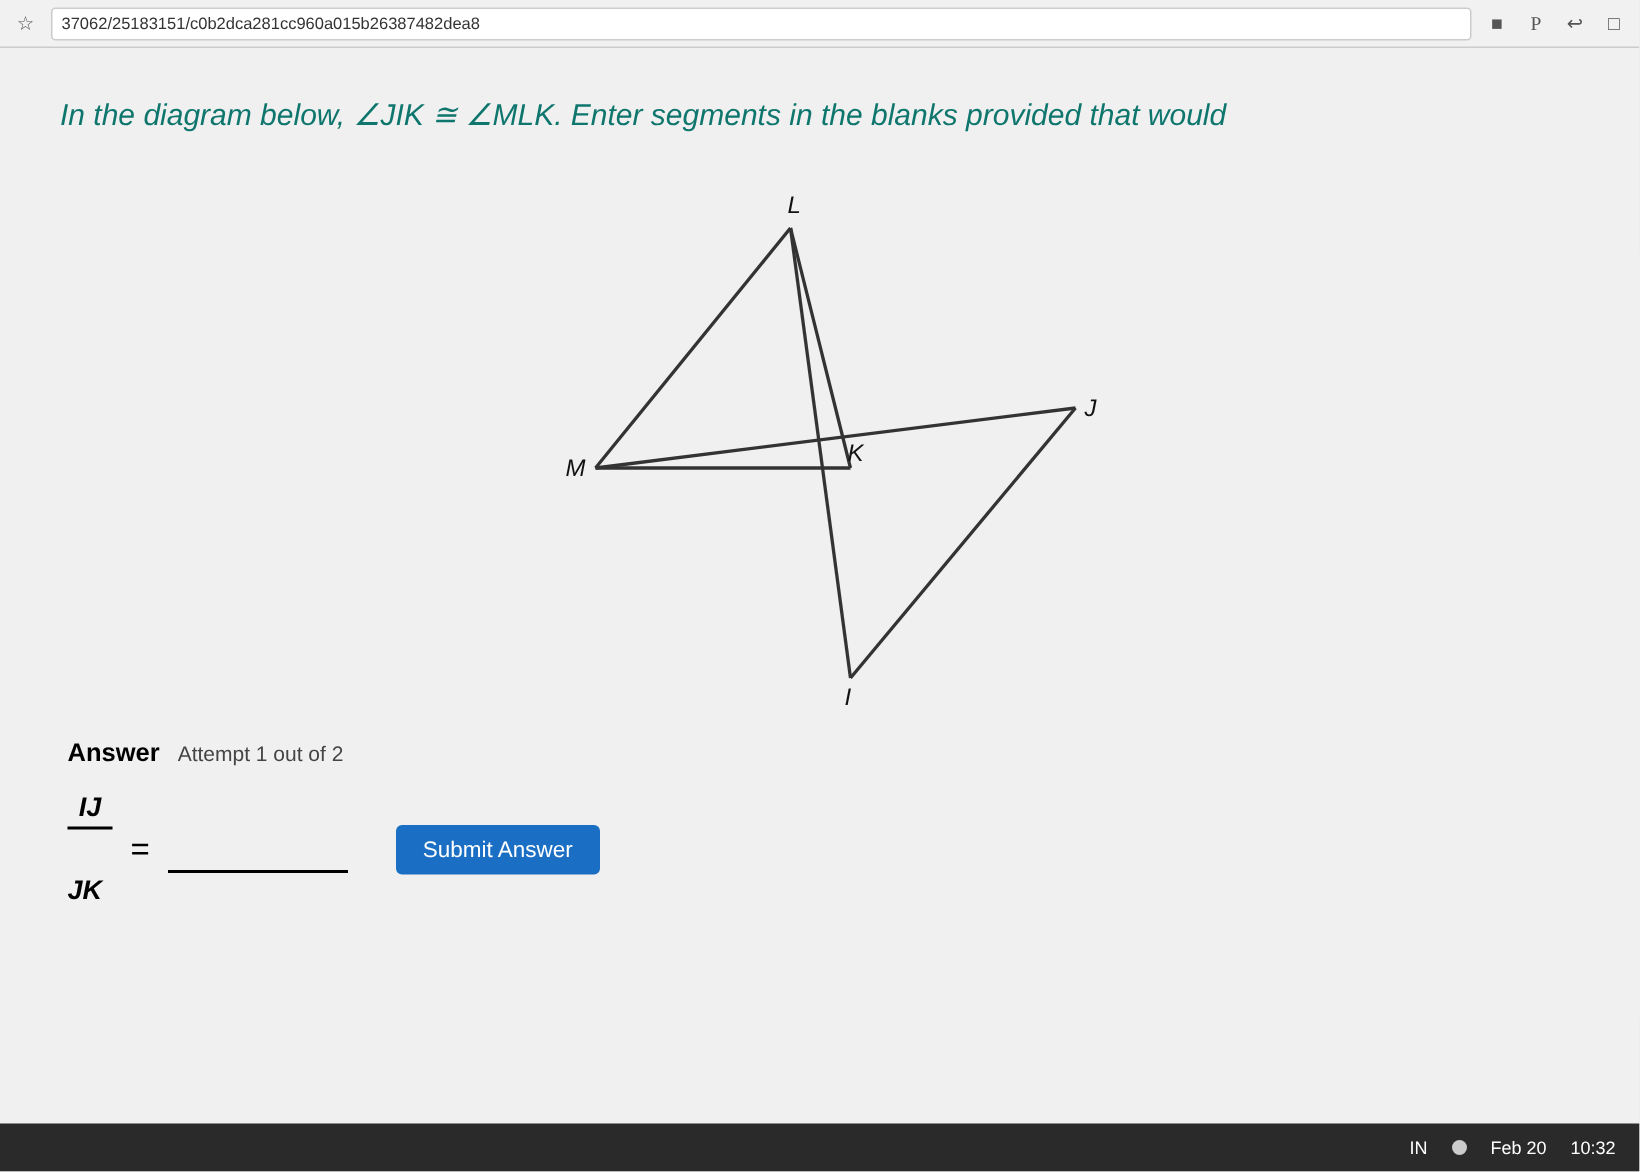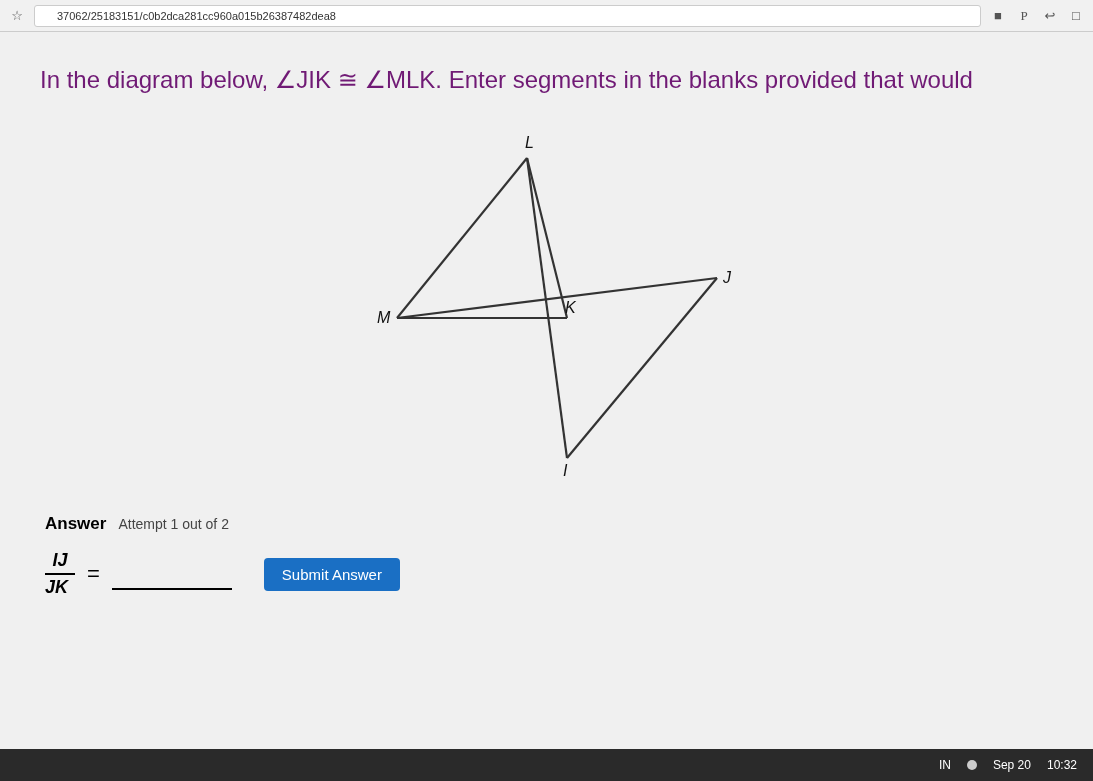--- a/index.html
+++ b/index.html
@@ -26,21 +26,21 @@
     .url-bar {
       flex: 1;
       height: 22px;
       background: #fff;
       border: 1px solid #ccc;
       border-radius: 3px;
       font-size: 11px;
       color: #333;
       display: flex;
       align-items: center;
-      padding: 0 22px;
+      padding: 0 6px;
       font-family: Arial, sans-serif;
     }
     .browser-icon {
       width: 18px;
       height: 18px;
       display: flex;
       align-items: center;
       justify-content: center;
       font-size: 13px;
       color: #555;
@@ -50,40 +50,41 @@
     
     .main-content {
       background: #f0f0f0;
       padding: 30px 40px 20px 40px;
       width: 100%;
       height: calc(781px - 32px - 32px);
       position: relative;
     }
 
     .problem-text {
-      font-size: 24px;
-      color: #701a75;
+      font-size: 20px;
+      color: #0f766e;
       line-height: 1.5;
       margin-bottom: 20px;
       font-family: Arial, sans-serif;
+      font-style: italic;
     }
 
     
     .diagram-container {
       display: flex;
       justify-content: center;
       align-items: center;
       margin: 0 auto;
       width: 500px;
       height: 380px;
     }
 
     
     .answer-section {
-      margin-top: 16px;
+      margin-top: 0;
       padding-left: 5px;
     }
     .answer-label {
       font-size: 17px;
       font-weight: bold;
       font-family: Arial, sans-serif;
       display: inline;
     }
     .attempt-label {
       font-size: 14px;
@@ -98,20 +99,21 @@
       gap: 12px;
     }
     .fraction {
       display: inline-flex;
       flex-direction: column;
       align-items: center;
       font-size: 18px;
       font-family: Arial, sans-serif;
       font-style: italic;
       font-weight: bold;
+      gap: 28px;
     }
     .fraction-num {
       border-bottom: 2px solid #000;
       padding-bottom: 2px;
       min-width: 30px;
       text-align: center;
     }
     .fraction-den {
       padding-top: 2px;
       min-width: 30px;
@@ -225,15 +227,15 @@
       <span class="equals-sign">=</span>
       <input type="text" class="answer-blank" placeholder="" style="">
       <button class="submit-btn">Submit Answer</button>
     </div>
   </div>
 </div>
 
 <div class="taskbar">
   <span class="taskbar-text">IN</span>
   <div class="taskbar-dot"></div>
-  <span class="taskbar-text">Sep 20</span>
+  <span class="taskbar-text">Feb 20</span>
   <span class="taskbar-text">10:32</span>
 </div>
 
 </body></html>

